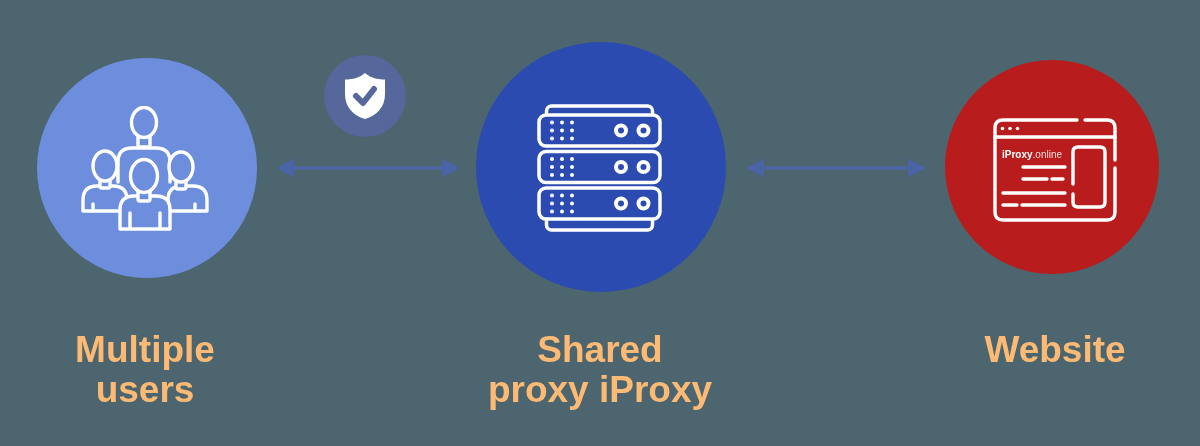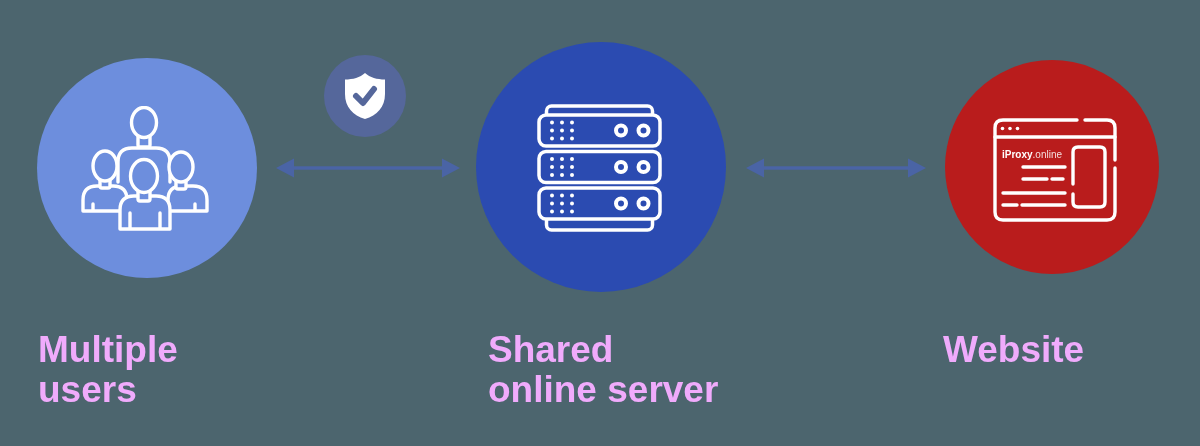--- a/index.html
+++ b/index.html
@@ -16,21 +16,21 @@
     left:324px;top:55px;width:82px;height:82px;background:#55679b;
     display:flex;align-items:center;justify-content:center;
   }
   .icon-abs{position:absolute;}
   .arrow{position:absolute;top:156px;height:24px;}
   #arrow-1{left:274px;width:188px;}
   #arrow-2{left:744px;width:184px;}
   .node-label{
     position:absolute;top:330px;
     font-size:37px;line-height:40px;font-weight:bold;
-    color:#f0abfc;text-align:left;white-space:pre-line;padding-left:38px;
+    color:#fdba74;text-align:center;white-space:pre-line;
   }
   #users-label{left:0;width:290px;}
   #proxy-label{left:450px;width:300px;}
   #website-label{left:905px;width:300px;}
 </style>
 </head>
 <body>
 
 <div class="canvas">
 
@@ -151,16 +151,16 @@
           <circle cx="17" cy="10.5" r="1.8"></circle>
           <circle cx="24.5" cy="10.5" r="1.8"></circle>
       </g>
       <text x="9" y="40" font-size="10" fill="#ffffff" font-family="Liberation Sans, sans-serif"><tspan font-weight="bold">iProxy</tspan><tspan opacity="0.85">.online</tspan></text>
     </svg>
   </div>
 
   <div class="node-label" id="users-label">Multiple
 users</div>
   <div class="node-label" id="proxy-label">Shared
-online server</div>
+proxy iProxy</div>
   <div class="node-label" id="website-label">Website</div>
 
 </div>
 
 </body></html>

